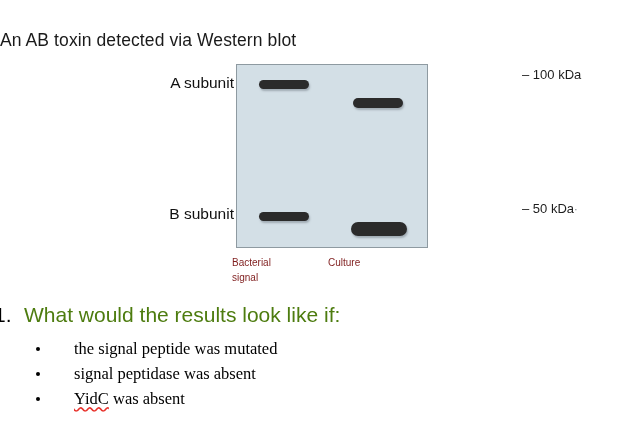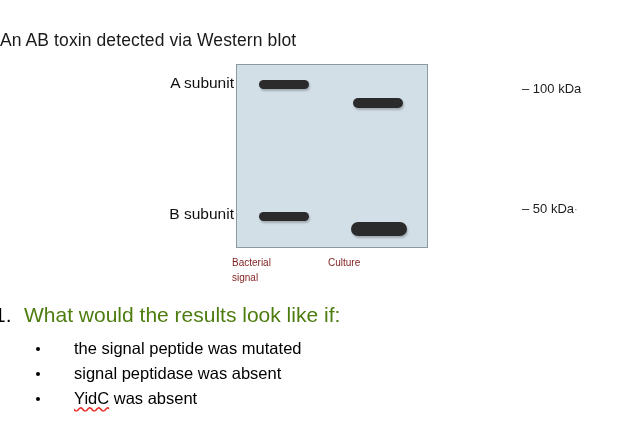--- a/index.html
+++ b/index.html
@@ -70,21 +70,21 @@
   #label-b-subunit { top: 205px; }
 
   
   .mw-marker {
     position: absolute;
     left: 522px;
     font-size: 13px;
     color: #1d1d1d;
     white-space: nowrap;
   }
-  #mw-100 { top: 81px; }
+  #mw-100 { top: 67px; }
   #mw-50  { top: 201px; text-align: right; }
   .mw-tail {
     color: #777f85;
     font-size: 11px;
   }
 
   
   .lane-caption {
     position: absolute;
     top: 256px;
@@ -128,20 +128,21 @@
     margin: 0;
     padding: 0;
     list-style: none;
   }
   #bullet-list li {
     position: relative;
     height: 25px;
     font-size: 16.5px;
     color: #000;
     white-space: nowrap;
+    font-family: Liberation Serif, serif;
   }
   .bullet-dot {
     position: absolute;
     left: 36px;
     top: 8px;
     width: 4px;
     height: 4px;
     border-radius: 50%;
     background: #000;
   }

